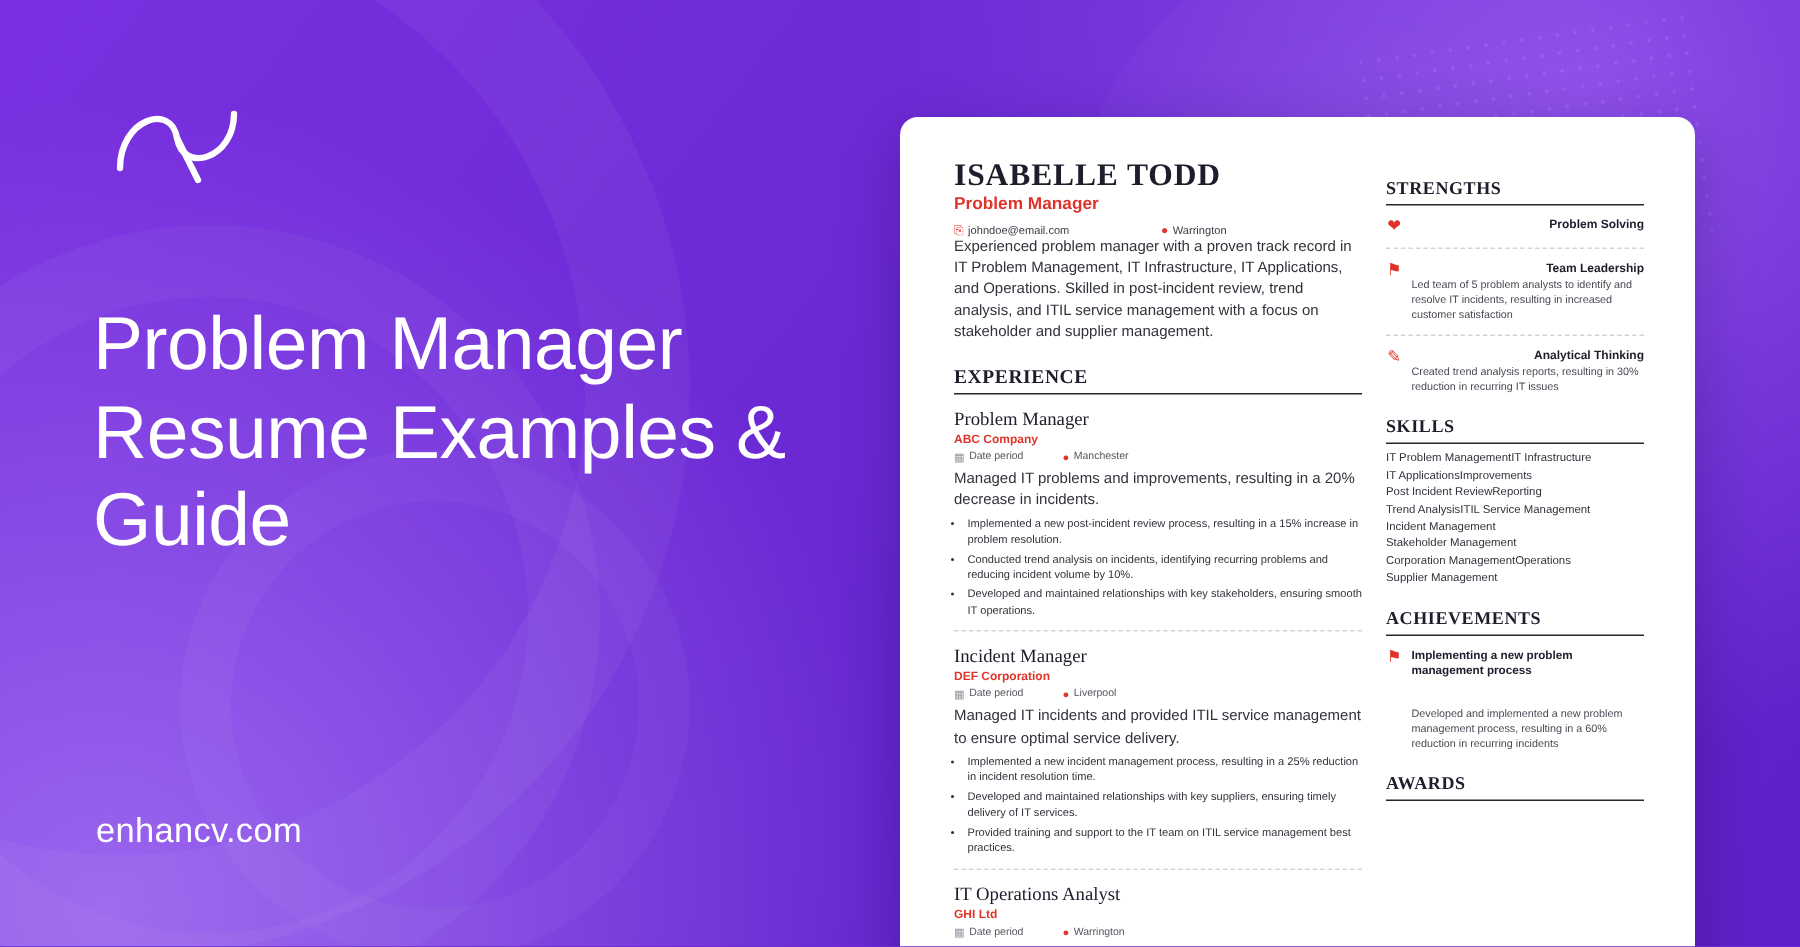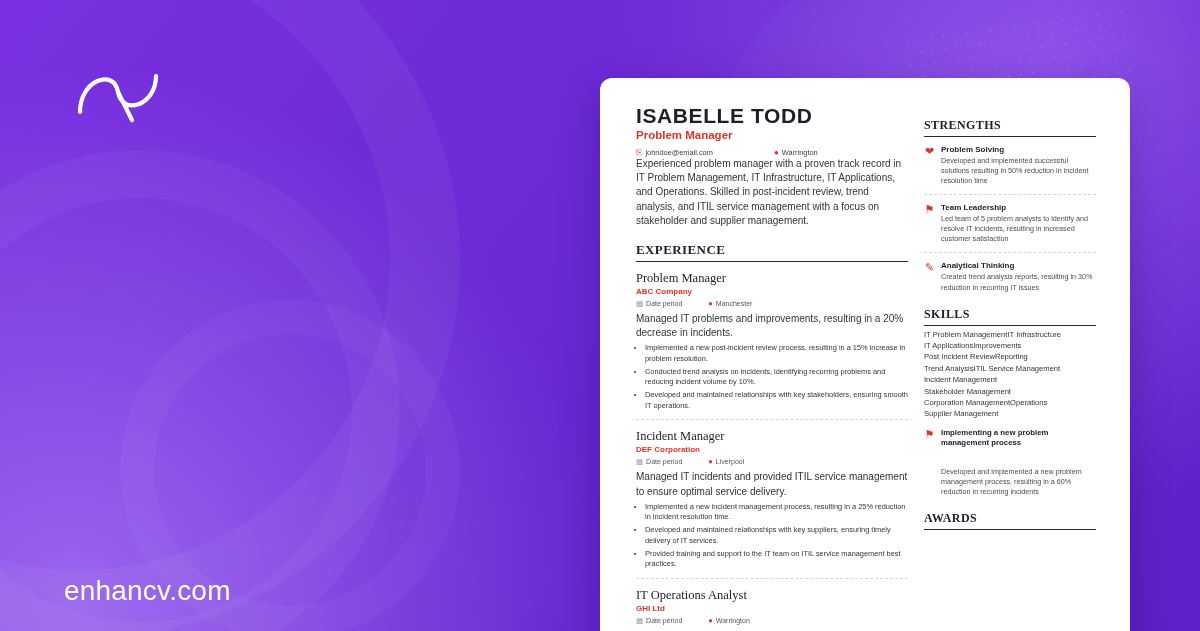--- a/index.html
+++ b/index.html
@@ -49,41 +49,41 @@
   }
   .headline {
     position: absolute; left: 62px; top: 200px; width: 520px;
     color: #ffffff;
     font-size: 50px;
     line-height: 1.17;
     font-weight: 400;
     letter-spacing: -0.3px;
   }
   .site {
-    position: absolute; left: 64px; top: 575px;
-    color: #ffffff; font-size: 28px; letter-spacing: .2px;
+    position: absolute; left: 64px; top: 540px;
+    color: #ffffff; font-size: 23px; letter-spacing: .2px;
   }
 
   
   .card {
     position: absolute; left: 600px; top: 78px;
     width: 530px; height: 580px;
     background: #ffffff;
     border-radius: 12px 12px 0 0;
     box-shadow: 0 12px 40px rgba(30,0,70,.28);
     overflow: hidden;
     padding: 26px 30px 0 36px;
     display: flex;
     gap: 16px;
   }
   .col-main { width: 272px; flex: none; }
   .col-side { width: 172px; flex: none; }
 
   .name {
-    font-family: Liberation Sans, sans-serif;
+    font-family: Liberation Serif, serif;
     font-weight: bold;
     font-size: 21px;
     letter-spacing: .6px;
     color: #1d1d2b;
     margin: 0 0 1px 0;
   }
   .role {
     color: #e0342a; font-weight: bold; font-size: 11.5px; margin-bottom: 7px;
   }
   .contact-row { display: flex; gap: 0; font-size: 7.4px; color: #3a3a45; align-items: center; }
@@ -113,21 +113,21 @@
   .meta .mi { color: #9a9aa6; font-size: 7.5px; }
   .meta .mi.red { color: #e0342a; }
   ul.bullets { margin: 3px 0 0 0; padding-left: 9px; }
   ul.bullets li { font-size: 7.4px; line-height: 1.42; color: #32323c; margin-bottom: 2.5px; }
   .dash { border-top: 1px dashed #d3d3dc; margin: 8px 0 0; }
 
   
   .str-item { display: flex; gap: 6px; margin-top: 8px; }
   .str-icon { width: 11px; flex: none; color: #e0342a; font-size: 11px; line-height: 1.1; text-align: center; }
   .str-body { flex: 1; }
-  .str-name { font-size: 8px; font-weight: bold; color: #1d1d2b; margin-bottom: 2px; }
+  .str-name { font-size: 8px; font-weight: bold; color: #1d1d2b; margin-bottom: 2px; text-align: right; }
   .str-desc { font-size: 7.2px; line-height: 1.4; color: #4a4a55; }
   .str-sep { border-top: 1px dashed #d3d3dc; margin-top: 8px; }
 
   .skill-line { font-size: 7.6px; line-height: 1.5; color: #32323c; }
 
   .ach-item { display: flex; gap: 6px; margin-top: 8px; }
   .ach-name { font-size: 7.8px; font-weight: bold; color: #1d1d2b; margin-bottom: 19px; line-height: 1.3; }
   .ach-desc { font-size: 7.2px; line-height: 1.4; color: #4a4a55; }
 </style>
 </head>
@@ -140,20 +140,21 @@
   <div class="blob"></div>
   <div class="dots"></div>
 
   <div class="logo">
     <svg viewBox="0 0 92 64" width="92" height="64" fill="none" stroke="#ffffff" stroke-width="4.2" stroke-linecap="round" stroke-linejoin="round">
       <path d="M10 50 C10 18, 44 6, 48 30 C52 54, 86 44, 86 14"></path>
       <path d="M48 30 L62 58"></path>
     </svg>
   </div>
 
+  <div class="headline">Problem Manager Resume Examples &amp; Guide</div>
   <div class="site">enhancv.com</div>
 
   <div class="card">
 
     <div class="col-main">
       <div class="name">ISABELLE TODD</div>
       <div class="role">Problem Manager</div>
 
       <div class="contact-row">
         <div class="contact first">
@@ -232,21 +233,20 @@
       </div>
     </div>
 
     <div class="col-side">
       <div class="sec-title">STRENGTHS</div>
 
       <div class="str-item">
         <div class="str-icon">❤</div>
         <div class="str-body">
           <div class="str-name">Problem Solving</div>
-          <div class="str-desc">Developed and implemented successful solutions resulting in 50% reduction in incident resolution time</div>
         </div>
       </div>
       <div class="str-sep"></div>
 
       <div class="str-item">
         <div class="str-icon">⚑</div>
         <div class="str-body">
           <div class="str-name">Team Leadership</div>
           <div class="str-desc">Led team of 5 problem analysts to identify and resolve IT incidents, resulting in increased customer satisfaction</div>
         </div>
@@ -266,20 +266,21 @@
         <div class="skill-line">IT Problem ManagementIT Infrastructure</div>
         <div class="skill-line">IT ApplicationsImprovements</div>
         <div class="skill-line">Post Incident ReviewReporting</div>
         <div class="skill-line">Trend AnalysisITIL Service Management</div>
         <div class="skill-line">Incident Management</div>
         <div class="skill-line">Stakeholder Management</div>
         <div class="skill-line">Corporation ManagementOperations</div>
         <div class="skill-line">Supplier Management</div>
       </div>
 
+      <div class="sec-title">ACHIEVEMENTS</div>
       <div class="ach-item">
         <div class="str-icon">⚑</div>
         <div class="str-body">
           <div class="ach-name">Implementing a new problem management process</div>
           <div class="ach-desc">Developed and implemented a new problem management process, resulting in a 60% reduction in recurring incidents</div>
         </div>
       </div>
 
       <div class="sec-title">AWARDS</div>
     </div>

